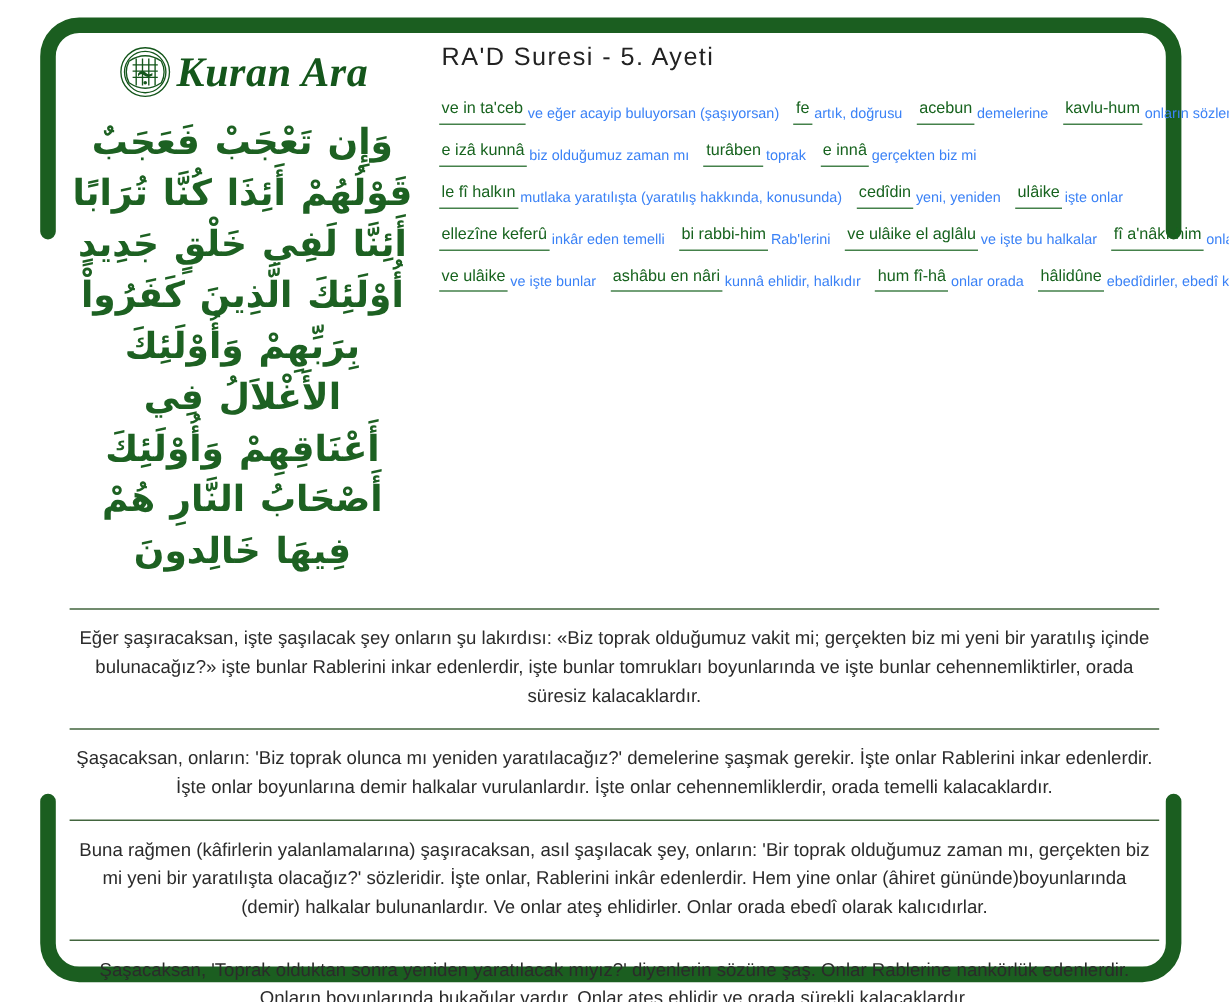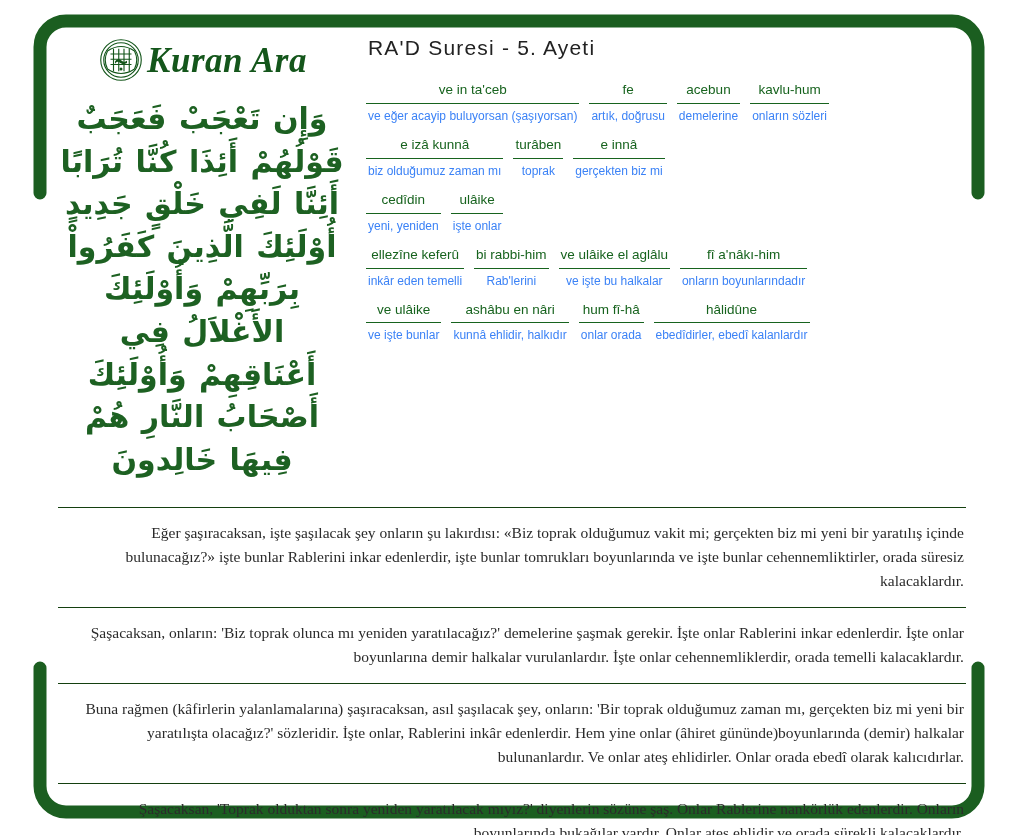--- a/index.html
+++ b/index.html
@@ -102,23 +102,22 @@
   
   .words-block { margin-left: 2px; }
   .word-row {
     display: flex;
     flex-direction: row;
     align-items: stretch;
     margin-bottom: 13px;
   }
   .word-cell {
     display: flex;
-    flex-direction: column;
+    flex-direction: row;
     margin-right: 10px;
-    text-align: center;
   }
   .word-cell:last-child { margin-right: 0; }
   .word-translit {
     font-size: 13.5px;
     color: #17631e;
     border-bottom: 1.4px solid #17631e;
     padding: 0 2px 4px 2px;
     white-space: nowrap;
     line-height: 1.25;
   }
@@ -137,22 +136,21 @@
   }
   .translation-item {
     border-top: 1.6px solid #14400f;
     padding: 13px 2px 14px 2px;
   }
   .translation-item:last-child { padding-bottom: 6px; }
   .translation-text {
     font-size: 15.5px;
     line-height: 1.55;
     color: #2b2b2b;
-    text-align: right;
-    font-family: Liberation Serif, serif;
+    text-align: center;
   }
 </style>
 </head>
 <body>
 
 <div id="frame-wrap">
   <svg width="1024" height="835" viewBox="0 0 1024 835" xmlns="http://www.w3.org/2000/svg">
 
     <path d="M 40,193
              L 40,47
@@ -226,20 +224,24 @@
               <div class="word-translit">turâben</div>
               <div class="word-meaning">toprak</div>
             </div>
             <div class="word-cell">
               <div class="word-translit">e innâ</div>
               <div class="word-meaning">gerçekten biz mi</div>
             </div>
           </div>
           <div class="word-row">
             <div class="word-cell">
+              <div class="word-translit">le fî halkın</div>
+              <div class="word-meaning">mutlaka yaratılışta (yaratılış hakkında, konusunda)</div>
+            </div>
+            <div class="word-cell">
               <div class="word-translit">cedîdin</div>
               <div class="word-meaning">yeni, yeniden</div>
             </div>
             <div class="word-cell">
               <div class="word-translit">ulâike</div>
               <div class="word-meaning">işte onlar</div>
             </div>
           </div>
           <div class="word-row">
             <div class="word-cell">

